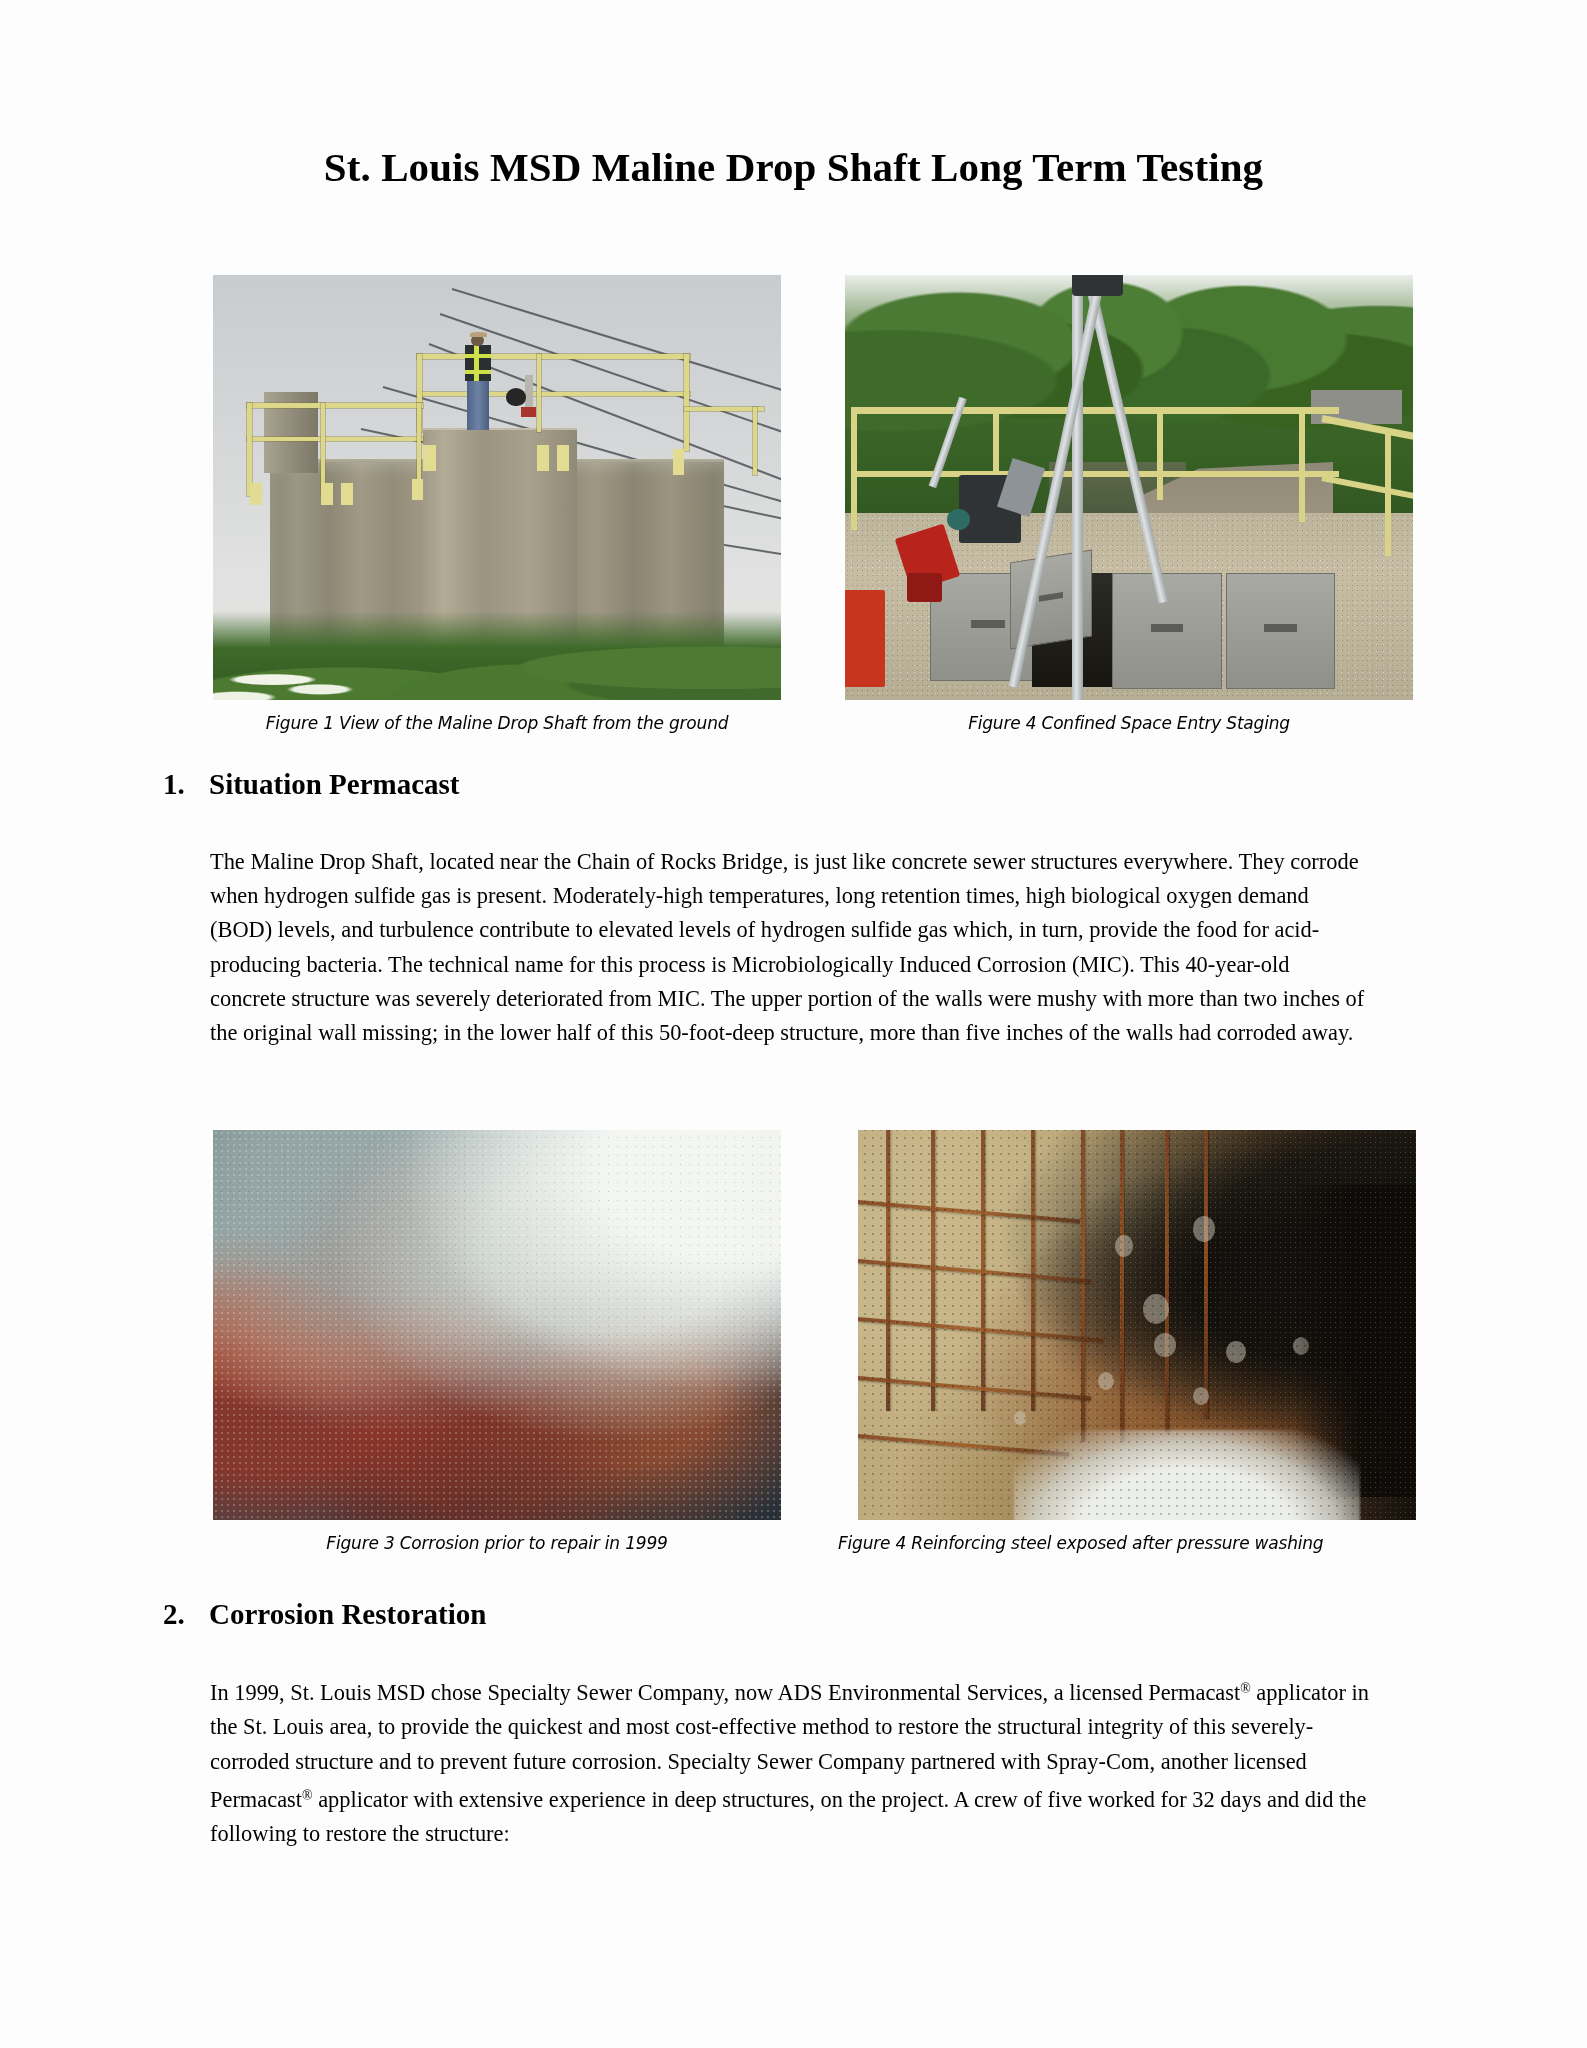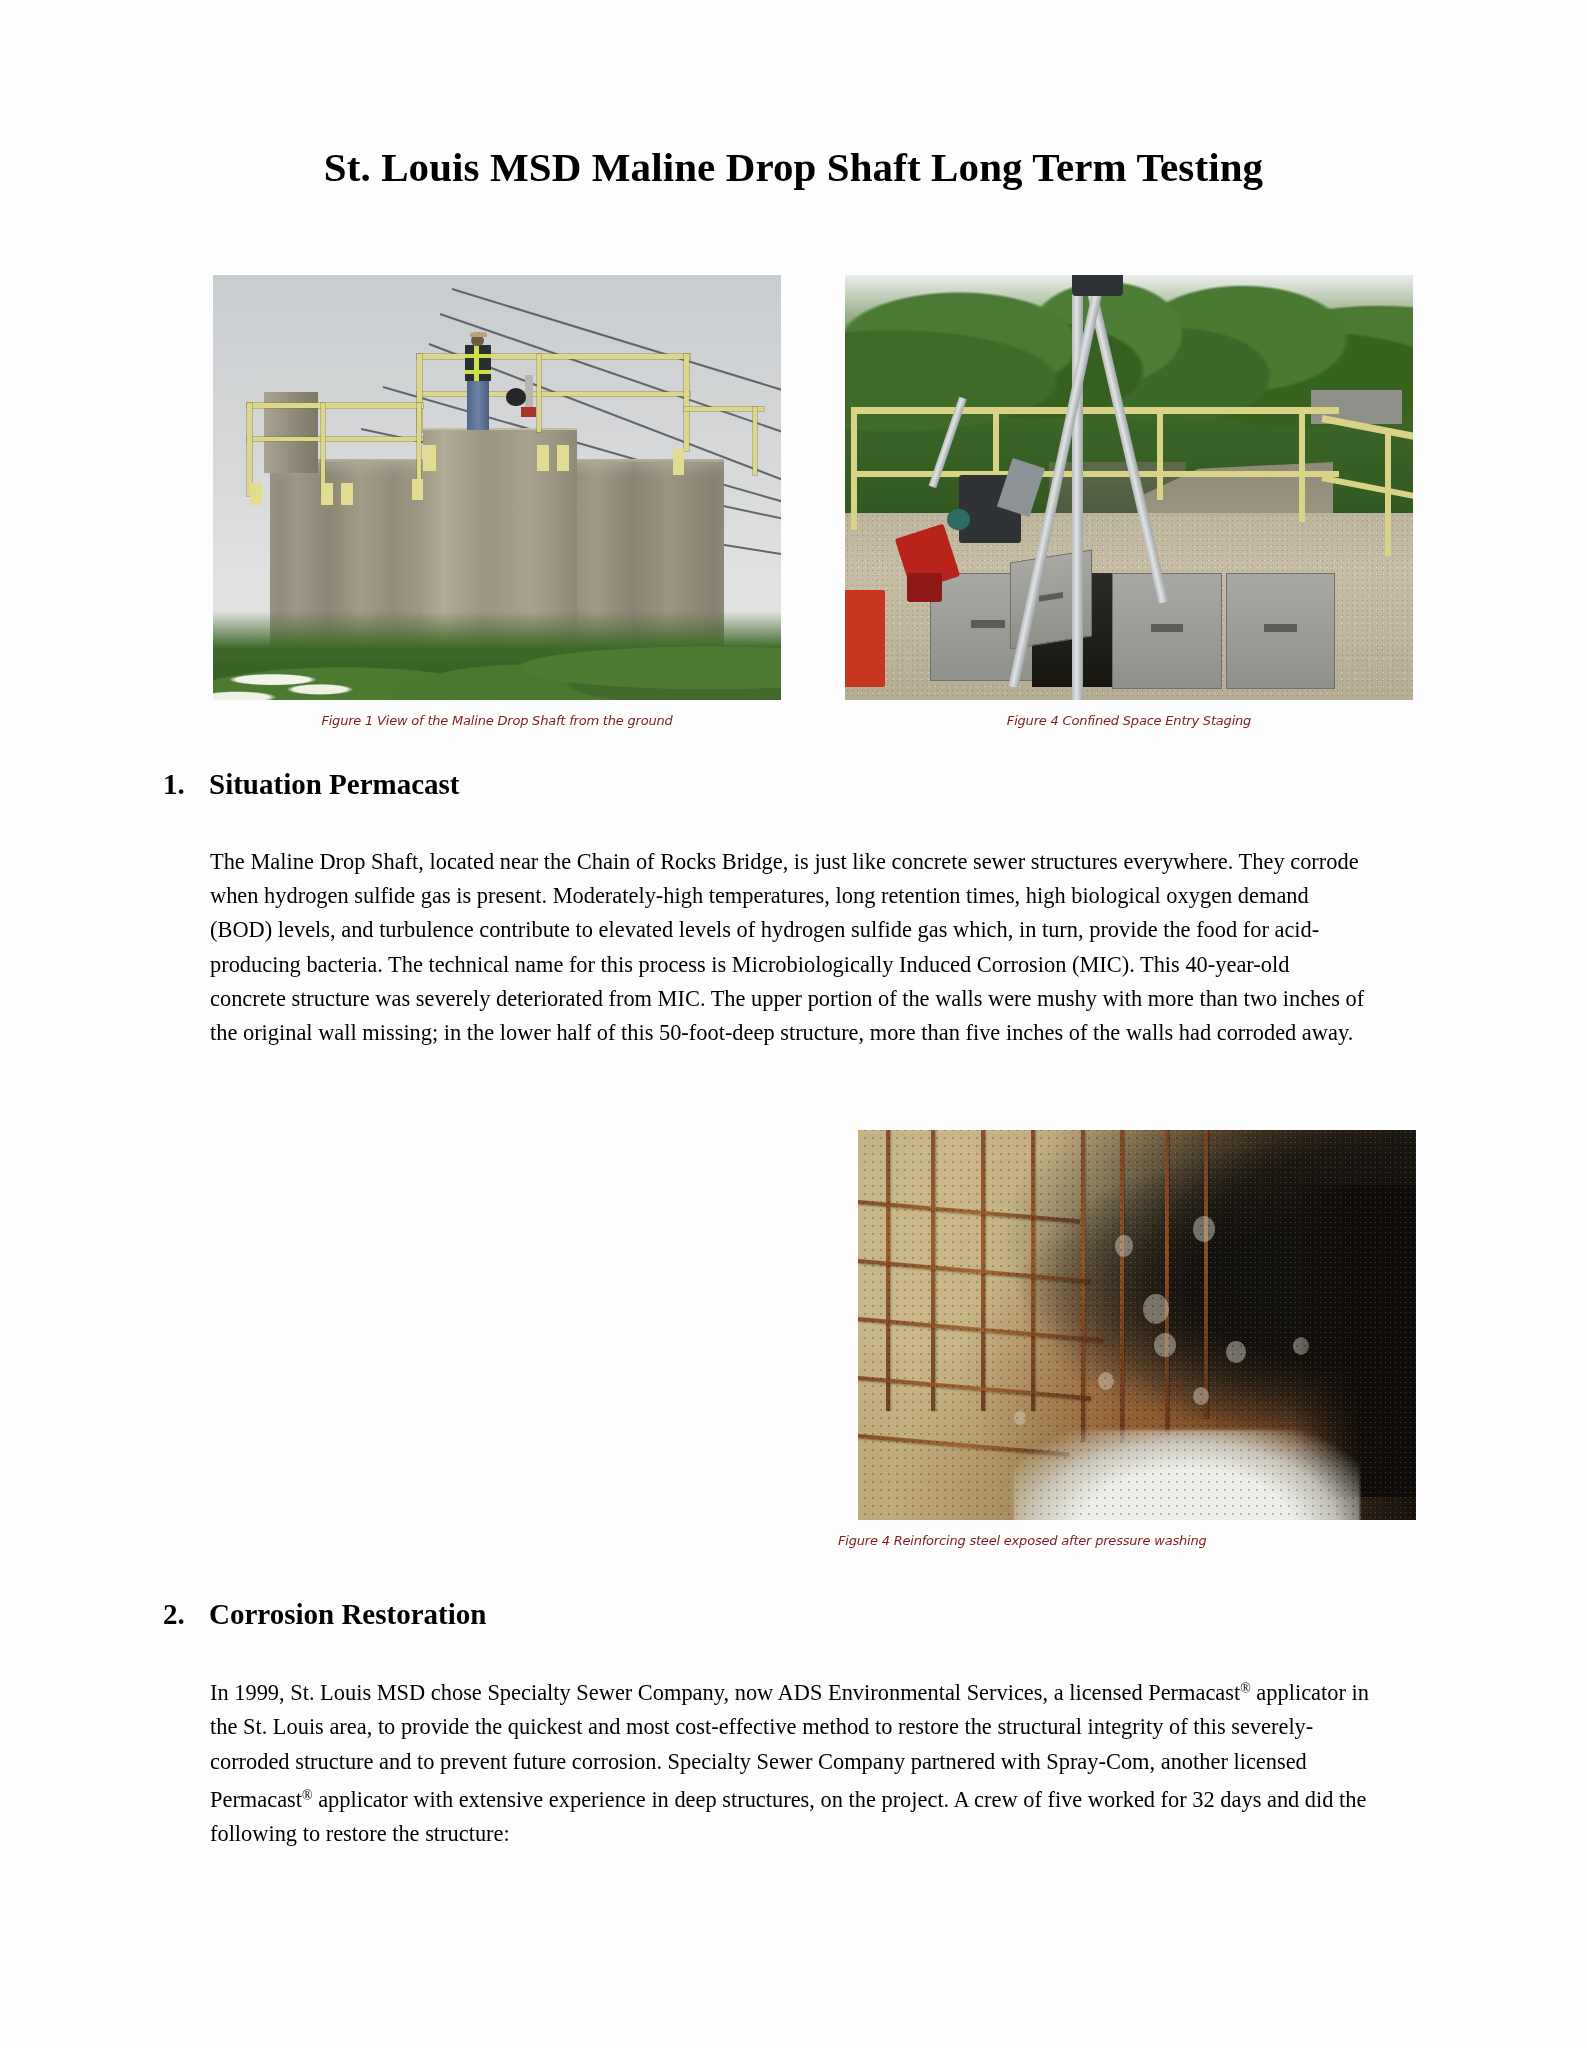--- a/index.html
+++ b/index.html
@@ -43,22 +43,22 @@
     position: absolute;
     left: 0;
     top: 0;
     overflow: hidden;
     background: #8d8d8d;
   }
   .fig-cap {
     position: absolute;
     font-family: "DejaVu Sans", "Liberation Sans", sans-serif;
     font-style: italic;
-    font-size: 13px;
-    color: #7f1d1d;
+    font-size: 17px;
+    color: #000000;
     white-space: nowrap;
     letter-spacing: -0.2px;
   }
 
   
   .section-h {
     position: absolute;
     font-family: "Liberation Serif", "DejaVu Serif", serif;
     font-weight: bold;
     font-size: 29px;
@@ -348,20 +348,26 @@
     </div>
     <div class="fig-cap" style="left:-30px; top:438px; width:628px; text-align:center;">Figure 4 Confined Space Entry Staging</div>
   </div>
 
   <div class="section-h" style="left:163px; top:768px;">
     <span class="num">1.</span><span>Situation Permacast</span>
   </div>
 
   <div class="body-p" style="left:210px; top:845px; width:1155px;">The Maline Drop Shaft, located near the Chain of Rocks Bridge, is just like concrete sewer structures everywhere. They corrode when hydrogen sulfide gas is present. Moderately-high temperatures, long retention times, high biological oxygen demand (BOD) levels, and turbulence contribute to elevated levels of hydrogen sulfide gas which, in turn, provide the food for acid-producing bacteria. The technical name for this process is Microbiologically Induced  Corrosion (MIC). This 40-year-old concrete structure was severely deteriorated from MIC. The upper portion of the walls were mushy with more than two inches of the original wall missing; in the lower half of this 50-foot-deep structure, more than five inches of the walls had corroded away.</div>
 
+  <div class="fig" style="left:213px; top:1130px; width:568px; height:425px;">
+    <div class="fig-img photo3" style="width:568px; height:390px;">
+      <div class="p3-grain"></div>
+    </div>
+    <div class="fig-cap" style="left:0px; top:403px; width:568px; text-align:center;">Figure 3 Corrosion prior to repair in 1999</div>
+  </div>
 
   <div class="fig" style="left:858px; top:1130px; width:558px; height:425px;">
     <div class="fig-img photo4" style="width:558px; height:390px;">
 
       <div class="p4-rebar-v" style="left:5%;"></div>
       <div class="p4-rebar-v" style="left:13%;"></div>
       <div class="p4-rebar-v" style="left:22%;"></div>
       <div class="p4-rebar-v" style="left:31%;"></div>
       <div class="p4-rebar-v" style="left:40%; bottom:20%;"></div>
       <div class="p4-rebar-v" style="left:47%; bottom:20%;"></div>

